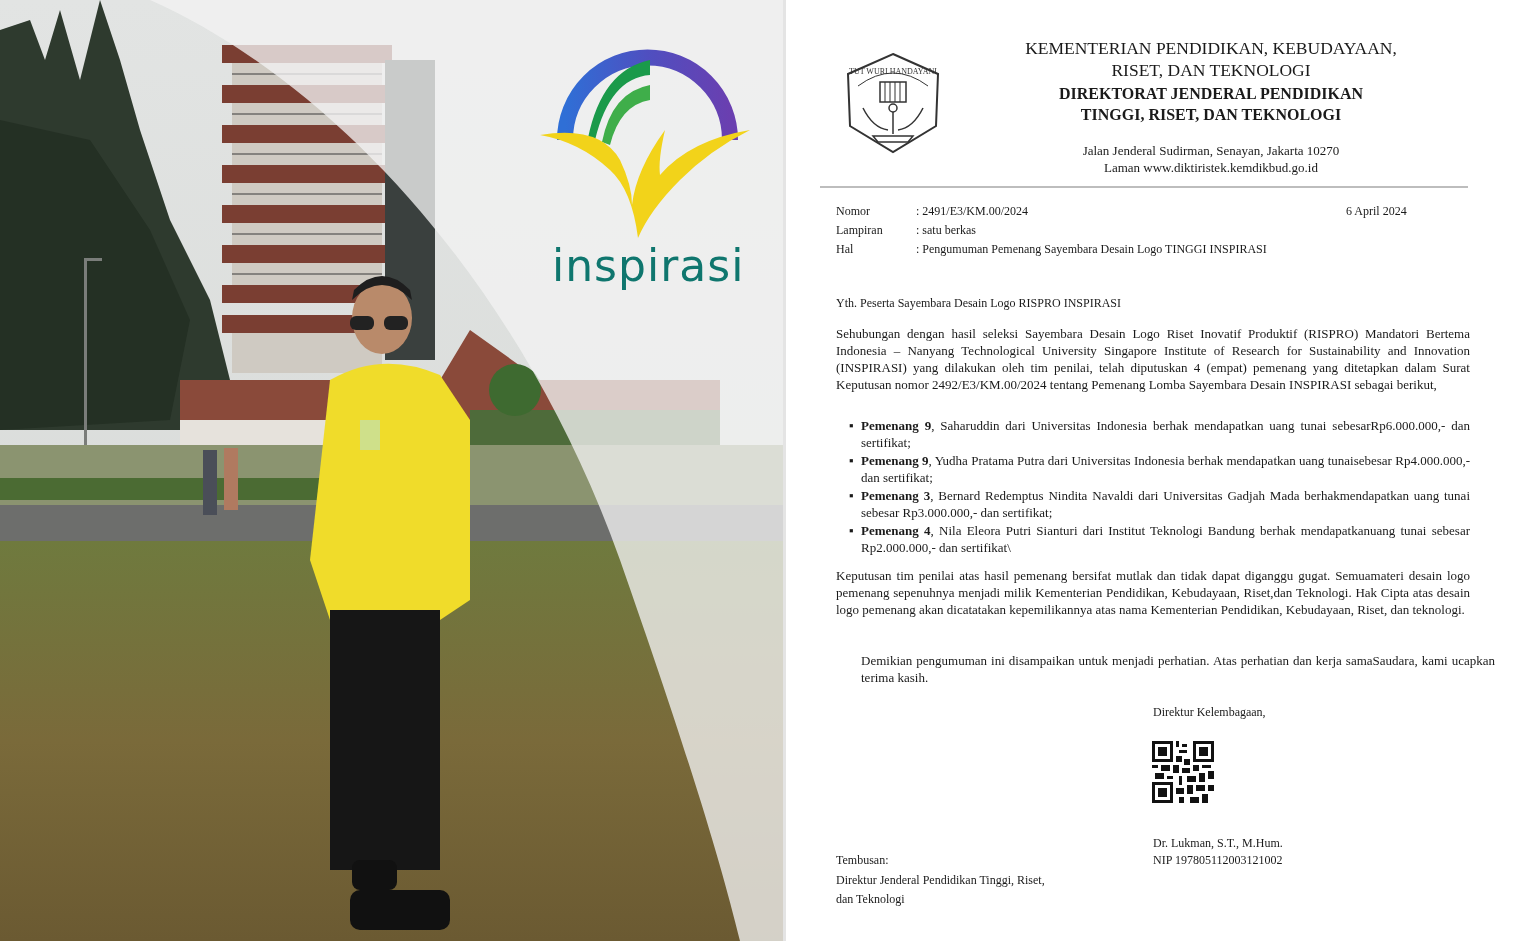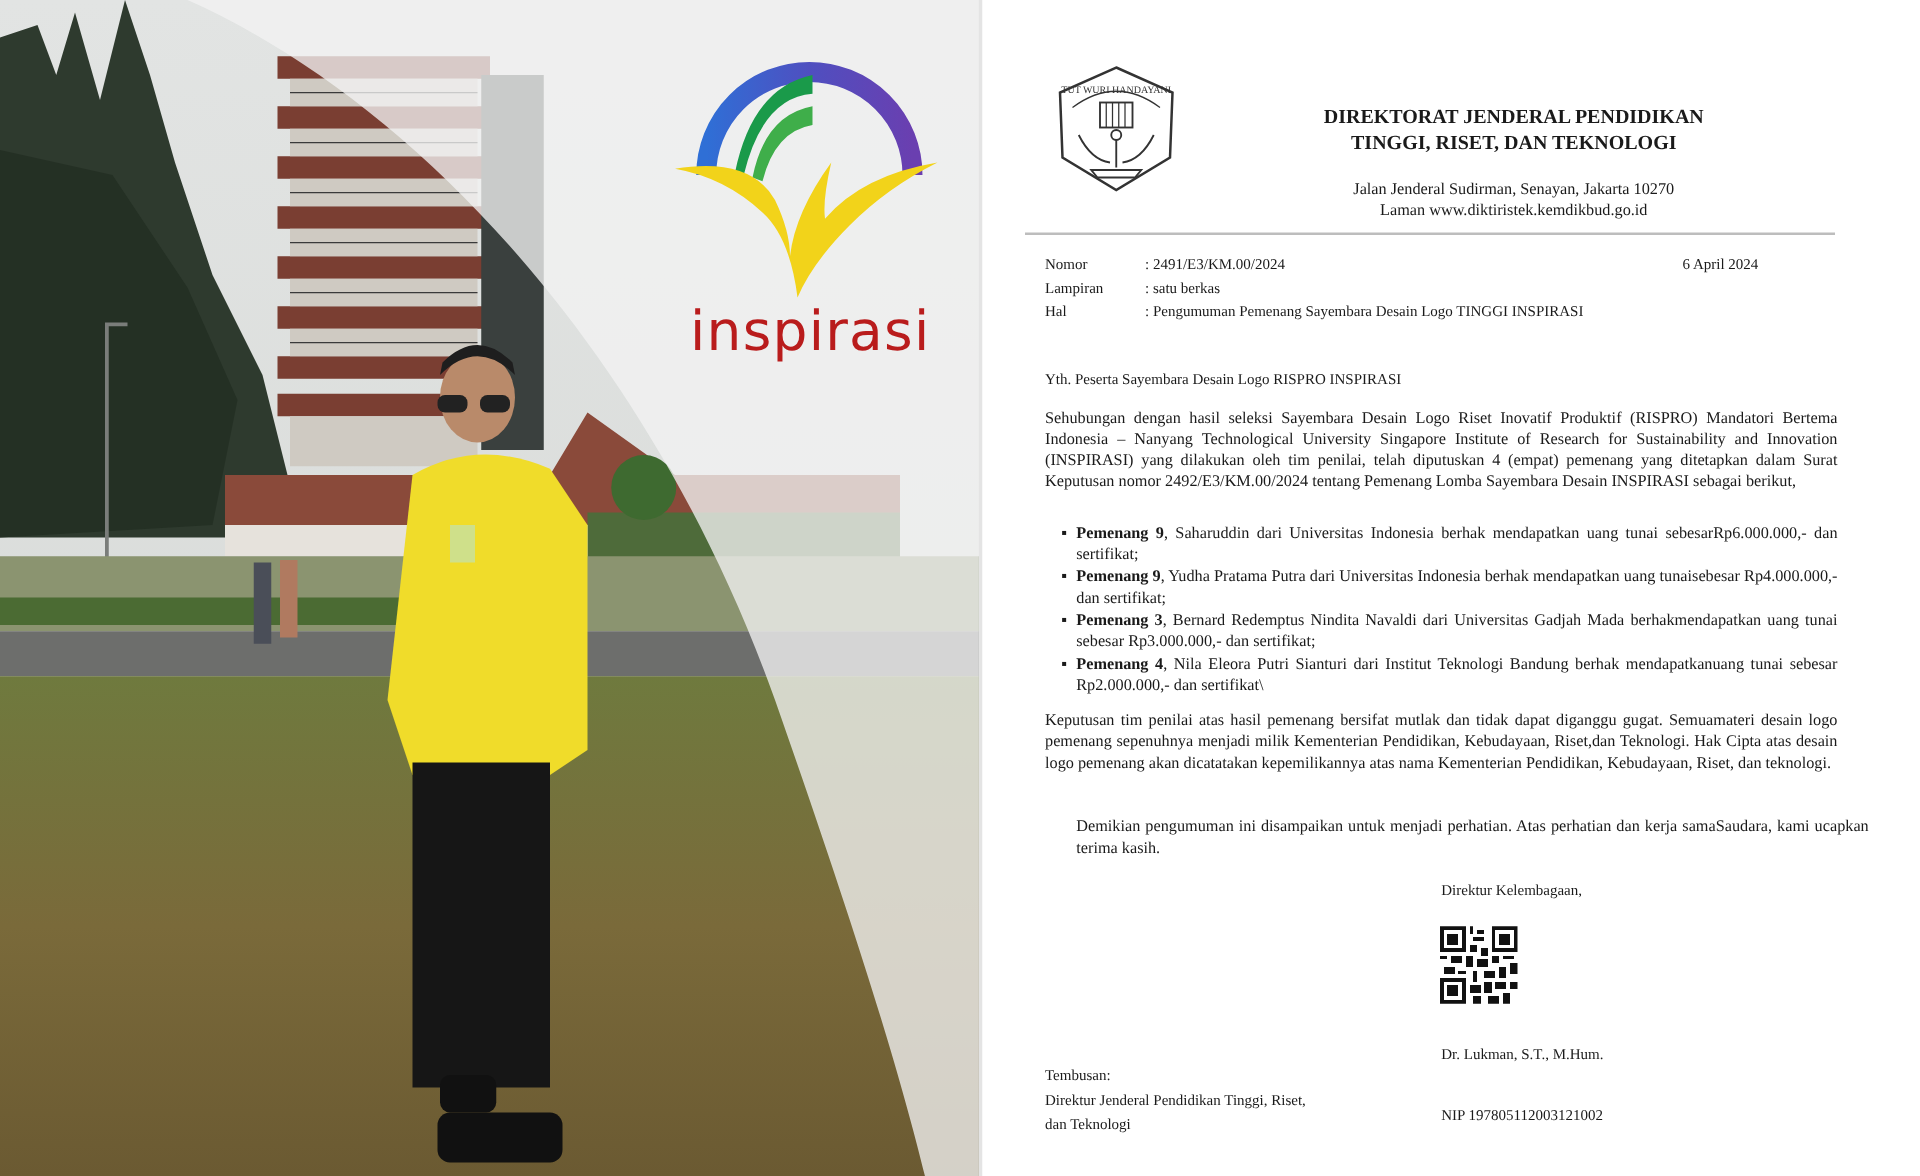--- a/index.html
+++ b/index.html
@@ -10,21 +10,21 @@
   #letter{position:absolute;left:786px;top:0;width:750px;height:941px;background:#fff;color:#1a1a1a;}
   .abs{position:absolute;white-space:nowrap;}
   .hdr{font-size:17.5px;text-align:center;left:150px;width:550px;line-height:21px;}
   .hdr.b{font-weight:bold;font-size:16px;}
   .hdr.s{font-size:13px;line-height:17px;}
   .t13{font-size:12px;line-height:17px;}
   .para{position:absolute;left:50px;width:634px;font-size:13px;line-height:17px;text-align:justify;white-space:normal;}
   .bul{position:absolute;left:75px;width:609px;font-size:13px;line-height:17px;text-align:justify;}
   .bul .dot{position:absolute;left:-12px;top:0;}
   .bul b{font-weight:bold;}
-  #logo-text{position:absolute;left:552px;top:240px;font-family:"DejaVu Sans",sans-serif;font-size:44px;font-weight:500;color:#b91c1c;letter-spacing:1px;}
+  #logo-text{position:absolute;left:552px;top:240px;font-family:"DejaVu Sans",sans-serif;font-size:44px;font-weight:500;color:#0f766e;letter-spacing:1px;}
 </style>
 </head>
 <body>
 
 <div id="photo-panel">
   <svg width="783" height="941" viewBox="0 0 783 941" xmlns="http://www.w3.org/2000/svg">
     <defs>
       <linearGradient id="sky" x1="0" y1="0" x2="0" y2="1">
         <stop offset="0" stop-color="#e2e4e3"></stop>
           <stop offset="1" stop-color="#d4d7d4"></stop>
@@ -135,20 +135,22 @@
     <line x1="47" y1="34" x2="47" y2="54" stroke="#333"></line>
       <line x1="52" y1="34" x2="52" y2="54" stroke="#333"></line>
     <line x1="57" y1="34" x2="57" y2="54" stroke="#333"></line>
       <line x1="62" y1="34" x2="62" y2="54" stroke="#333"></line>
     <circle cx="55" cy="60" r="4" fill="none" stroke="#333" stroke-width="1.5"></circle>
     <path d="M25 60 Q35 80 50 82 M85 60 Q75 80 60 82" fill="none" stroke="#333" stroke-width="1.5"></path>
     <path d="M55 64 L55 86" stroke="#333" stroke-width="1.5"></path>
     <path d="M35 88 L75 88 L70 94 L40 94 Z" fill="none" stroke="#333" stroke-width="1.5"></path>
   </svg>
 
+  <div class="abs hdr" style="top:38px;">KEMENTERIAN PENDIDIKAN, KEBUDAYAAN,</div>
+  <div class="abs hdr" style="top:60px;">RISET, DAN TEKNOLOGI</div>
   <div class="abs hdr b" style="top:104px;">TINGGI, RISET, DAN TEKNOLOGI</div>
   <div class="abs hdr b" style="top:83px;">DIREKTORAT JENDERAL PENDIDIKAN</div>
   <div class="abs hdr s" style="top:142px;">Jalan Jenderal Sudirman, Senayan, Jakarta 10270</div>
   <div class="abs hdr s" style="top:159px;">Laman www.diktiristek.kemdikbud.go.id</div>
   <div class="abs" style="left:34px;top:186px;width:648px;height:2px;background:#bdbdbd;"></div>
 
   <div class="abs t13" style="left:50px;top:203px;">Nomor</div>
   <div class="abs t13" style="left:130px;top:203px;">: 2491/E3/KM.00/2024</div>
   <div class="abs t13" style="left:560px;top:203px;">6 April 2024</div>
   <div class="abs t13" style="left:50px;top:222px;">Lampiran</div>
@@ -213,18 +215,18 @@
         <rect x="8" y="16" width="3" height="2"></rect>
       <rect x="12" y="15" width="2" height="3"></rect>
         <rect x="15" y="15" width="3" height="2"></rect>
         <rect x="19" y="15" width="2" height="2"></rect>
       <rect x="9" y="19" width="2" height="2"></rect>
         <rect x="13" y="19" width="3" height="2"></rect>
         <rect x="17" y="18" width="2" height="3"></rect>
     </g>
   </svg>
   <div class="abs t13" style="left:367px;top:835px;">Dr. Lukman, S.T., M.Hum.</div>
-  <div class="abs t13" style="left:367px;top:852px;margin-top:32px;">NIP 197805112003121002</div>
+  <div class="abs t13" style="left:367px;top:852px;">NIP 197805112003121002</div>
 
   <div class="abs t13" style="left:50px;top:852px;">Tembusan:</div>
   <div class="abs t13" style="left:50px;top:872px;">Direktur Jenderal Pendidikan Tinggi, Riset,</div>
   <div class="abs t13" style="left:50px;top:891px;">dan Teknologi</div>
 </div>
 
 </body></html>

